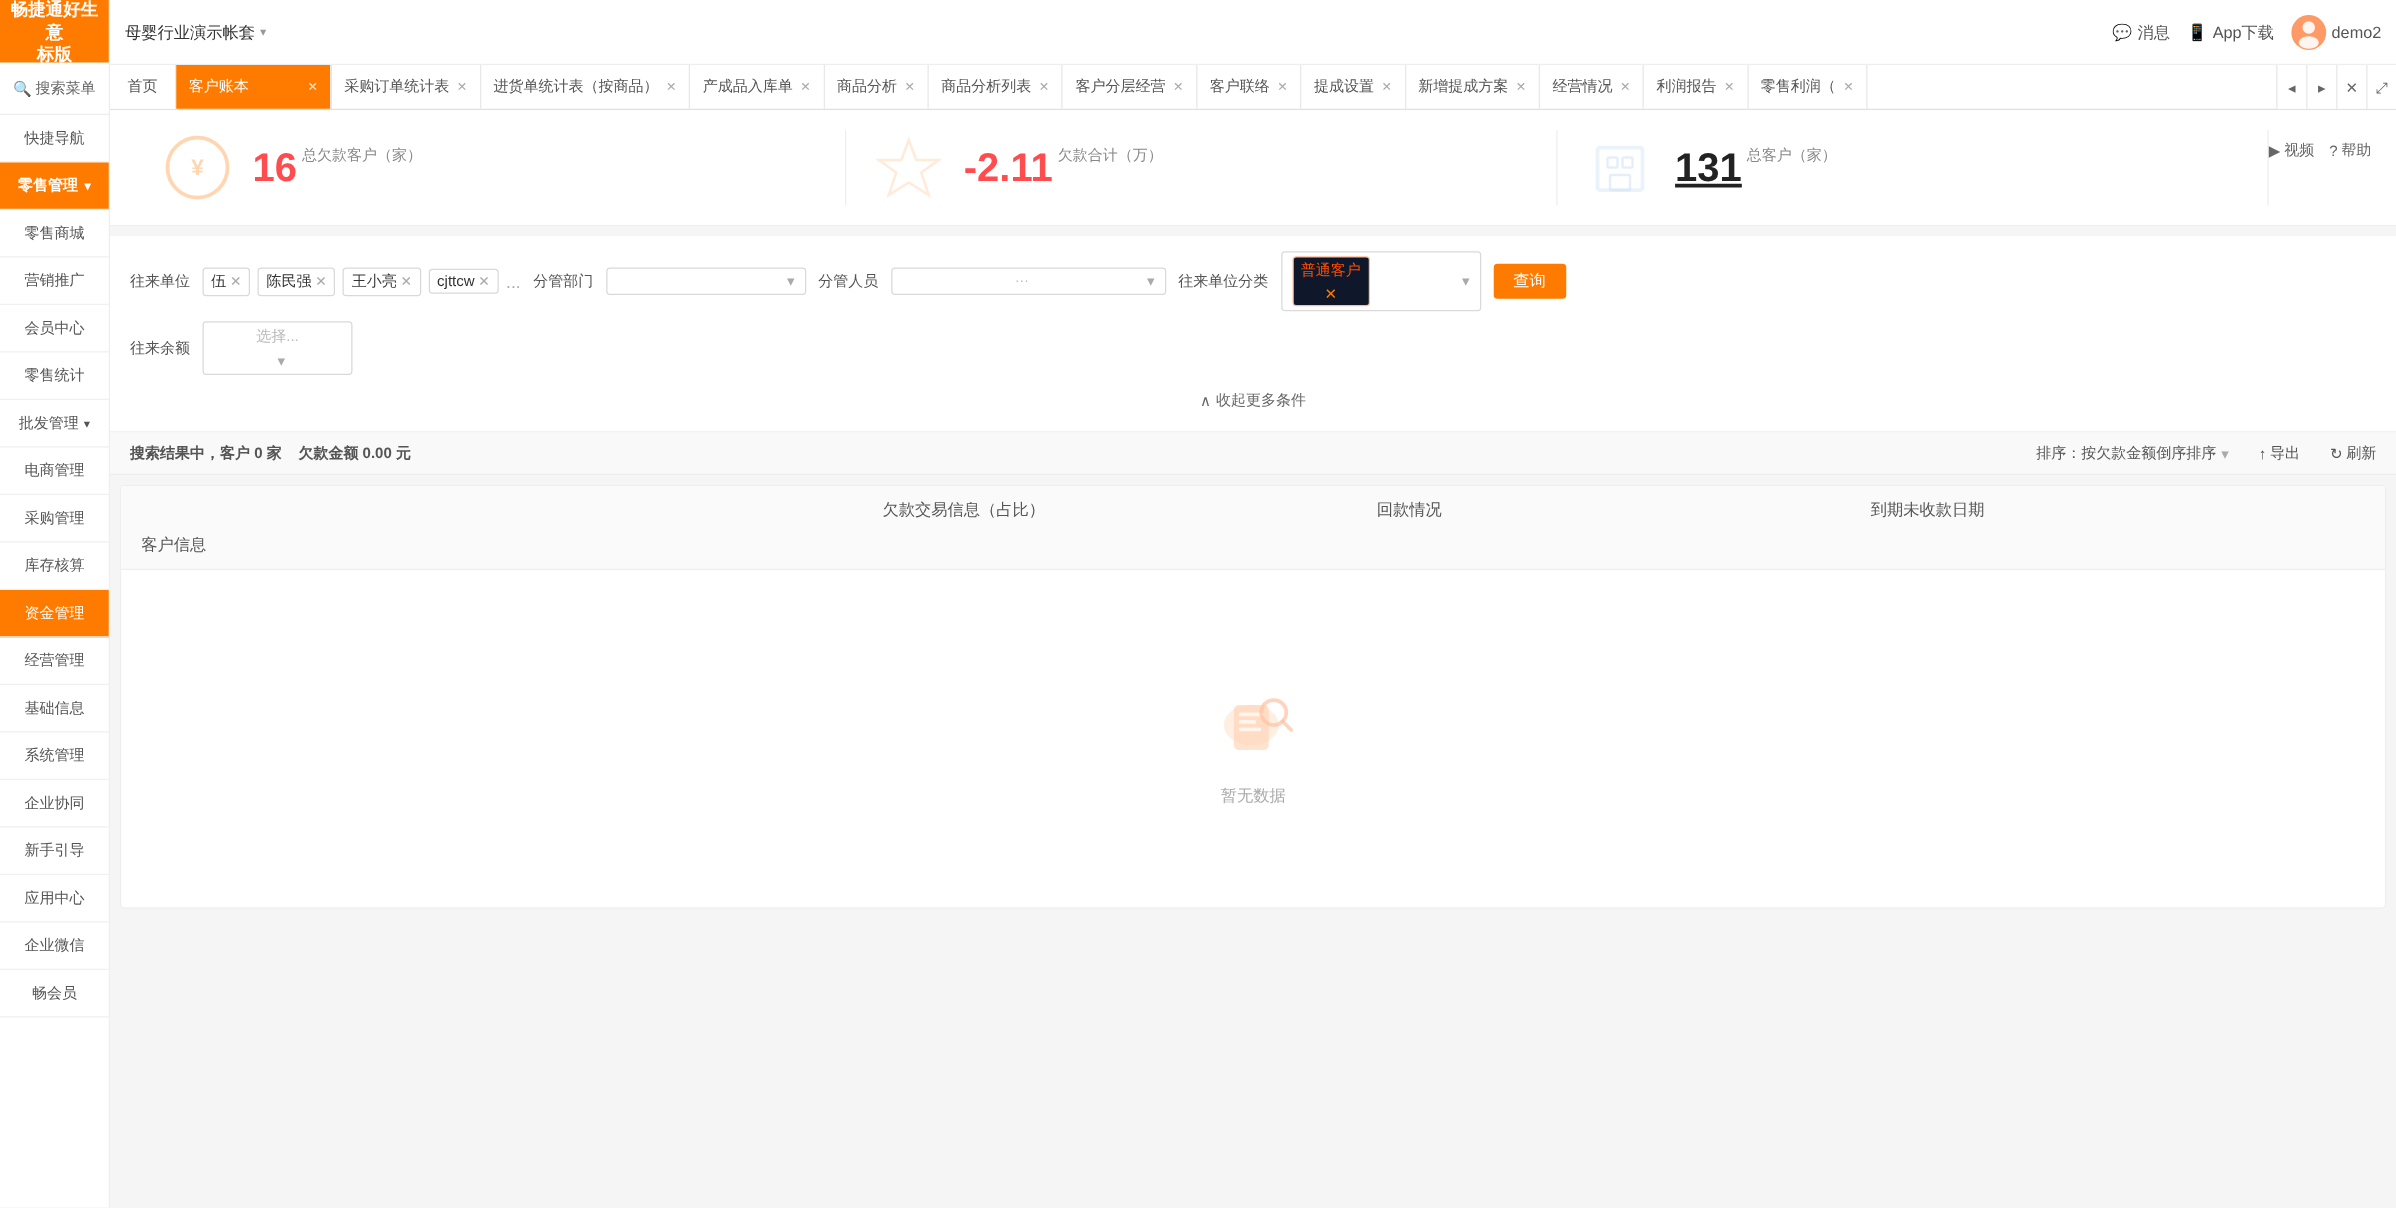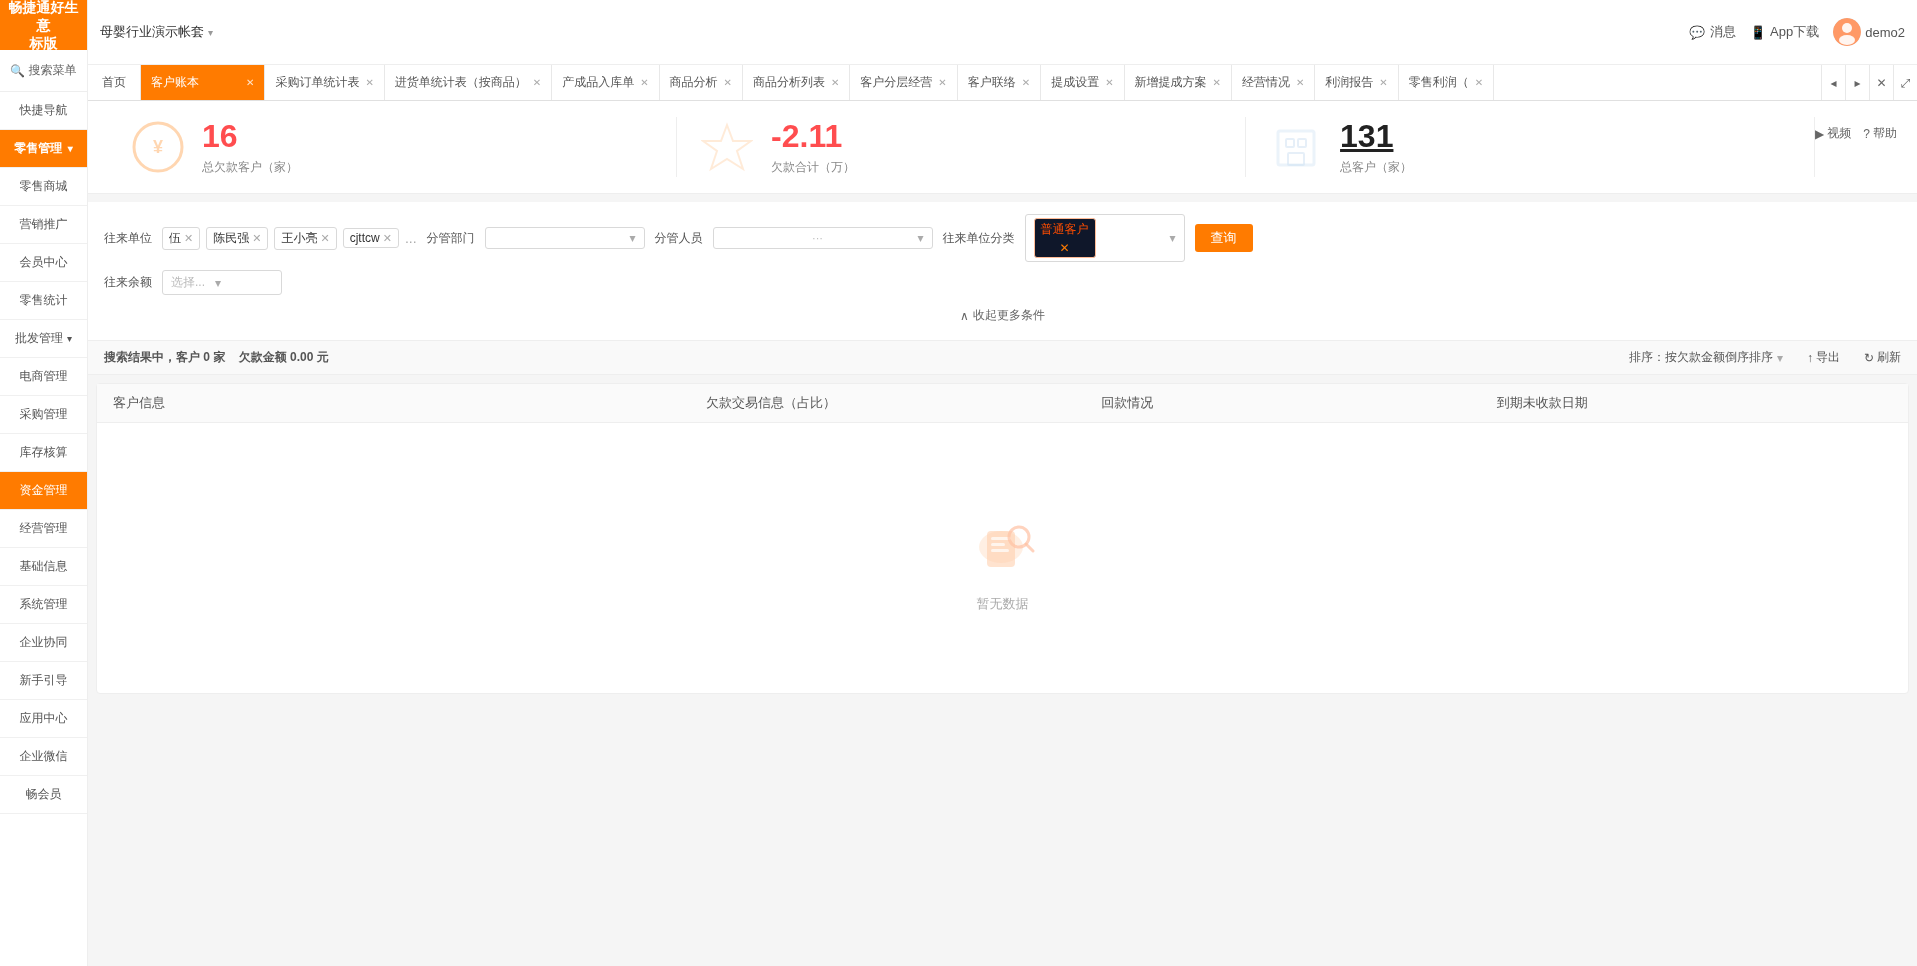--- a/index.html
+++ b/index.html
@@ -13,21 +13,21 @@
     .sidebar-search-btn { width: 100%; background: none; border: none; color: #666; font-size: 12px; cursor: pointer; display: flex; align-items: center; justify-content: center; gap: 3px; padding: 4px 0; }
     .sidebar-nav-item { padding: 10px 4px; text-align: center; font-size: 12px; color: #555; cursor: pointer; border-bottom: 1px solid #f0f0f0; }
     .sidebar-nav-item.active { background: #ff7b00; color: #fff; }
     .sidebar-nav-item.has-sub { display: flex; align-items: center; justify-content: center; gap: 4px; }
     .sidebar-nav-item.section-header { background: #ff7b00; color: #fff; font-weight: bold; }
 
     
     .main { flex: 1; display: flex; flex-direction: column; overflow: hidden; }
 
     
-    .topbar { height: 65px; background: #fff; border-bottom: 1px solid #eee; display: flex; align-items: center; padding: 0 12px; gap: 8px; justify-content: flex-end; }
+    .topbar { height: 52px; background: #fff; border-bottom: 1px solid #eee; display: flex; align-items: center; padding: 0 12px; gap: 8px; justify-content: flex-end; }
     .topbar-left { display: flex; align-items: center; gap: 8px; flex: 1; }
     .topbar-dropdown { display: flex; align-items: center; gap: 4px; font-size: 13px; color: #333; cursor: pointer; }
     .topbar-dropdown .arrow { color: #999; font-size: 10px; }
     .topbar-right { display: flex; align-items: center; gap: 14px; font-size: 13px; color: #555; }
     .topbar-right-item { display: flex; align-items: center; gap: 4px; cursor: pointer; }
     .avatar { width: 28px; height: 28px; border-radius: 50%; background: #ddd; display: flex; align-items: center; justify-content: center; overflow: hidden; }
 
     
     .tabbar { background: #fff; border-bottom: 1px solid #e0e0e0; display: flex; align-items: center; overflow: hidden; height: 36px; }
     .tab { display: flex; align-items: center; padding: 0 10px; height: 36px; font-size: 12px; border-right: 1px solid #e8e8e8; cursor: pointer; white-space: nowrap; color: #555; gap: 4px; flex-shrink: 0; }
@@ -40,21 +40,21 @@
 
     
     .content { flex: 1; overflow-y: auto; background: #f5f5f5; }
 
     
     .stats-row { display: flex; background: #fff; border-bottom: 1px solid #eee; padding: 16px 20px; gap: 0; align-items: center; }
     .stat-card { flex: 1; display: flex; align-items: center; gap: 14px; padding: 0 20px; border-right: 1px solid #eee; }
     .stat-card:last-child { border-right: none; }
     .stat-icon { width: 60px; height: 60px; display: flex; align-items: center; justify-content: center; opacity: 0.3; }
     .stat-icon svg { width: 52px; height: 52px; }
-    .stat-info { display: flex; flex-direction: column; gap: 4px; }
+    .stat-info { display: flex; flex-direction: row; gap: 4px; }
     .stat-value { font-size: 32px; font-weight: bold; color: #ff4d4f; }
     .stat-value.dark { color: #222; text-decoration: underline; }
     .stat-label { font-size: 12px; color: #888; }
     .stat-actions { display: flex; gap: 12px; font-size: 12px; color: #666; margin-left: auto; align-self: flex-start; padding-top: 8px; }
     .stat-actions a { display: flex; align-items: center; gap: 3px; cursor: pointer; color: #666; }
 
     
     .filter-area { background: #fff; padding: 12px 16px; border-bottom: 1px solid #eee; margin-top: 8px; }
     .filter-row { display: flex; align-items: center; gap: 10px; flex-wrap: wrap; margin-bottom: 8px; }
     .filter-row:last-child { margin-bottom: 0; }
@@ -62,40 +62,40 @@
     .filter-tags { display: flex; align-items: center; gap: 6px; flex-wrap: wrap; }
     .filter-tag { display: flex; align-items: center; gap: 3px; background: #fff; border: 1px solid #d9d9d9; border-radius: 3px; padding: 2px 6px; font-size: 12px; color: #333; }
     .filter-tag .x { color: #aaa; cursor: pointer; font-size: 11px; }
     .filter-more { color: #aaa; cursor: pointer; font-size: 14px; }
     .filter-select { display: flex; align-items: center; border: 1px solid #d9d9d9; border-radius: 3px; padding: 3px 8px; background: #fff; min-width: 160px; font-size: 12px; color: #555; cursor: pointer; gap: 6px; }
     .filter-select .arrow { margin-left: auto; color: #aaa; }
     .filter-select-wide { min-width: 220px; }
     .filter-category-tag { display: flex; align-items: center; gap: 3px; background: #0f172a; border: 1px solid #ffbb96; border-radius: 3px; padding: 2px 6px; font-size: 12px; color: #ff4d00; flex-direction: column; }
     .filter-category-tag .x { color: #ff7b00; cursor: pointer; }
     .collapse-btn { display: flex; align-items: center; gap: 4px; font-size: 12px; color: #666; cursor: pointer; margin: 0 auto; padding: 4px 0; }
-    .filter-select-input { border: 1px solid #d9d9d9; border-radius: 3px; padding: 3px 8px; background: #fff; font-size: 12px; color: #555; min-width: 120px; display: flex; align-items: center; gap: 4px; cursor: pointer; }
+    .filter-select-input { border: 1px solid #d9d9d9; border-radius: 3px; padding: 3px 8px; background: #fff; font-size: 12px; color: #555; min-width: 120px; display: flex; align-items: center; gap: 4px; cursor: pointer; flex-direction: column; }
     .filter-select-input .arrow { color: #aaa; margin-left: 6px; }
 
     
     .result-bar { display: flex; align-items: center; justify-content: space-between; padding: 8px 16px; background: #f9f9f9; border-bottom: 1px solid #eee; }
     .result-info { font-size: 12px; color: #555; }
     .result-info span { font-weight: bold; }
     .result-actions { display: flex; gap: 24px; font-size: 12px; color: #555; }
     .result-actions a { display: flex; align-items: center; gap: 3px; cursor: pointer; color: #555; }
     .result-sort { display: flex; align-items: center; gap: 4px; cursor: pointer; }
     .result-sort .arrow { color: #aaa; }
 
     
     .query-btn { background: #ff7b00; color: #fff; border: none; border-radius: 3px; padding: 5px 16px; font-size: 13px; cursor: pointer; }
 
     
     .table-wrapper { background: #fff; margin: 8px; border-radius: 4px; border: 1px solid #eee; }
     .table-header { display: flex; border-bottom: 1px solid #eee; background: #fafafa; padding: 10px 16px; }
     .table-col { flex: 1; font-size: 13px; color: #555; font-weight: 500; }
-    .table-col:first-child { flex: 1.5; }
+    .table-col:first-child { flex: 1.5; margin-top: 28px; }
 
     
     .empty-state { display: flex; flex-direction: column; align-items: center; justify-content: center; padding: 80px 0; }
     .empty-icon { width: 80px; height: 80px; margin-bottom: 12px; opacity: 0.6; }
     .empty-text { font-size: 13px; color: #aaa; }
 
     
     ::-webkit-scrollbar { width: 6px; height: 6px; }
     ::-webkit-scrollbar-thumb { background: #ccc; border-radius: 3px; }
     ::-webkit-scrollbar-track { background: transparent; }

